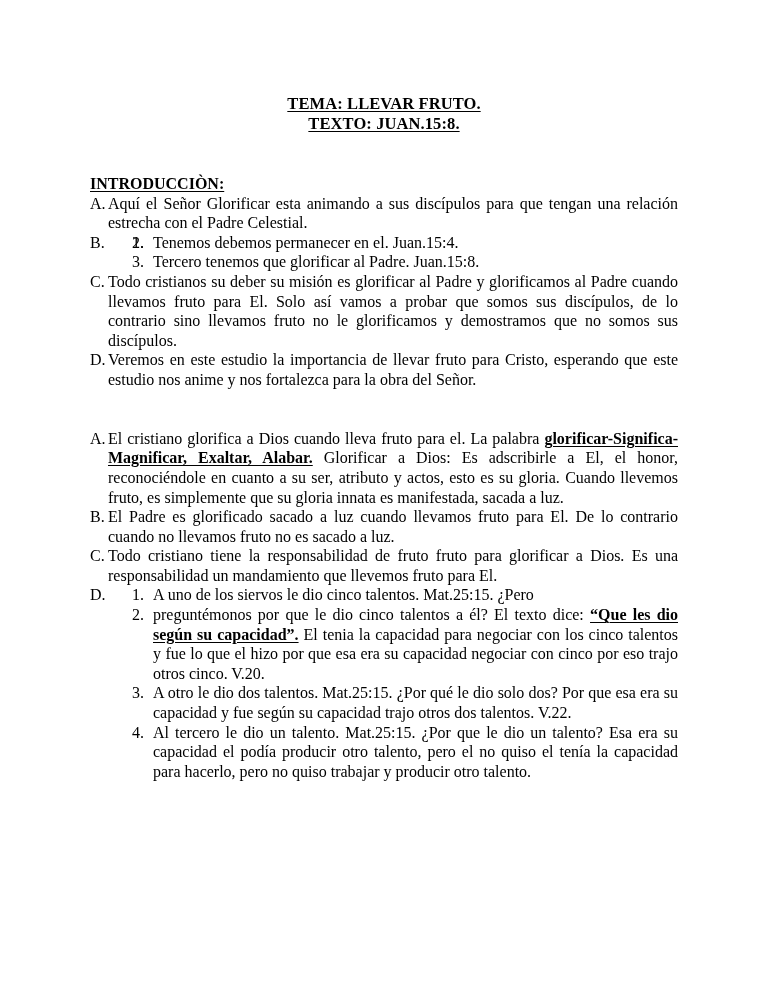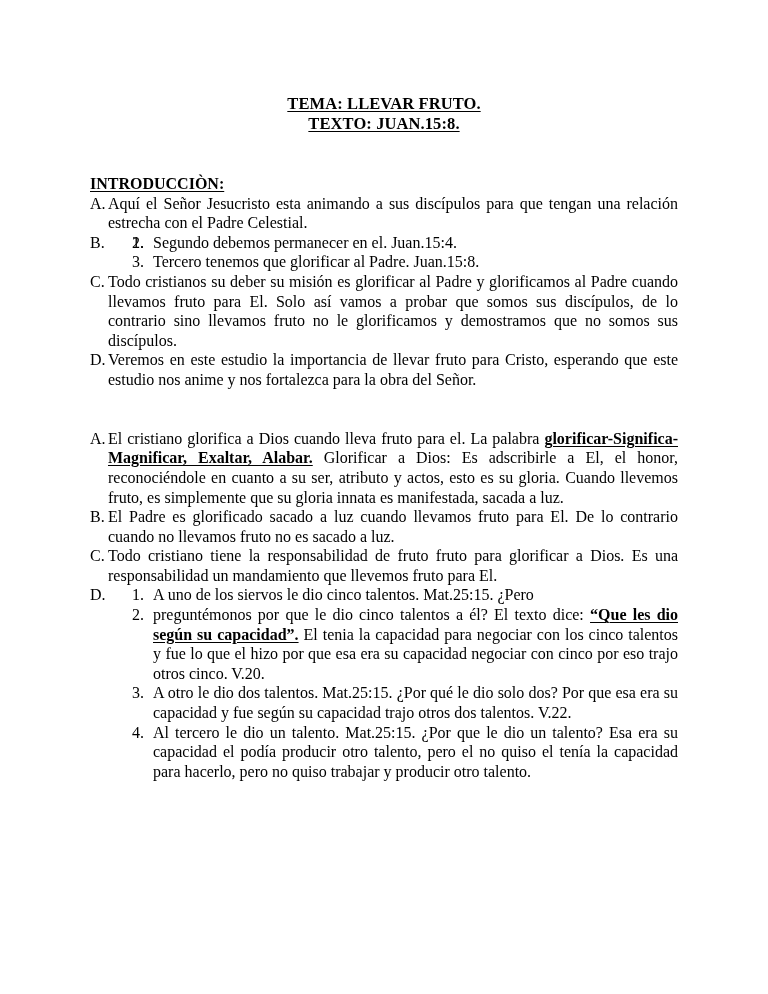--- a/index.html
+++ b/index.html
@@ -115,31 +115,31 @@
   </div>
 
   <div class="spacer-line"></div>
   <div class="blank-line"></div>
 
   <h2 class="section-heading"><span>INTRODUCCIÒN:</span></h2>
 
   <ol class="alpha-list">
     <li>
       <span class="marker">A.</span>
-      <span class="body-text">Aquí el Señor Jesucristo esta animando a sus discípulos para que tengan una relación estrecha con el Padre Celestial.</span>
+      <span class="body-text">Aquí el Señor Glorificar esta animando a sus discípulos para que tengan una relación estrecha con el Padre Celestial.</span>
     </li>
     <li>
       <span class="marker">B.</span>
       <ol class="num-list">
         <li>
           <span class="marker">1.</span>
         </li>
         <li>
           <span class="marker">2.</span>
-          <span class="body-text">Segundo debemos permanecer en el. Juan.15:4.</span>
+          <span class="body-text">Tenemos debemos permanecer en el. Juan.15:4.</span>
         </li>
         <li>
           <span class="marker">3.</span>
           <span class="body-text">Tercero tenemos que glorificar al Padre. Juan.15:8.</span>
         </li>
       </ol>
     </li>
     <li>
       <span class="marker">C.</span>
       <span class="body-text">Todo cristianos su deber su misión es glorificar al Padre y glorificamos al Padre cuando llevamos fruto para El. Solo así vamos a probar que somos sus discípulos, de lo contrario sino llevamos fruto no le glorificamos y demostramos que no somos sus discípulos.</span>

